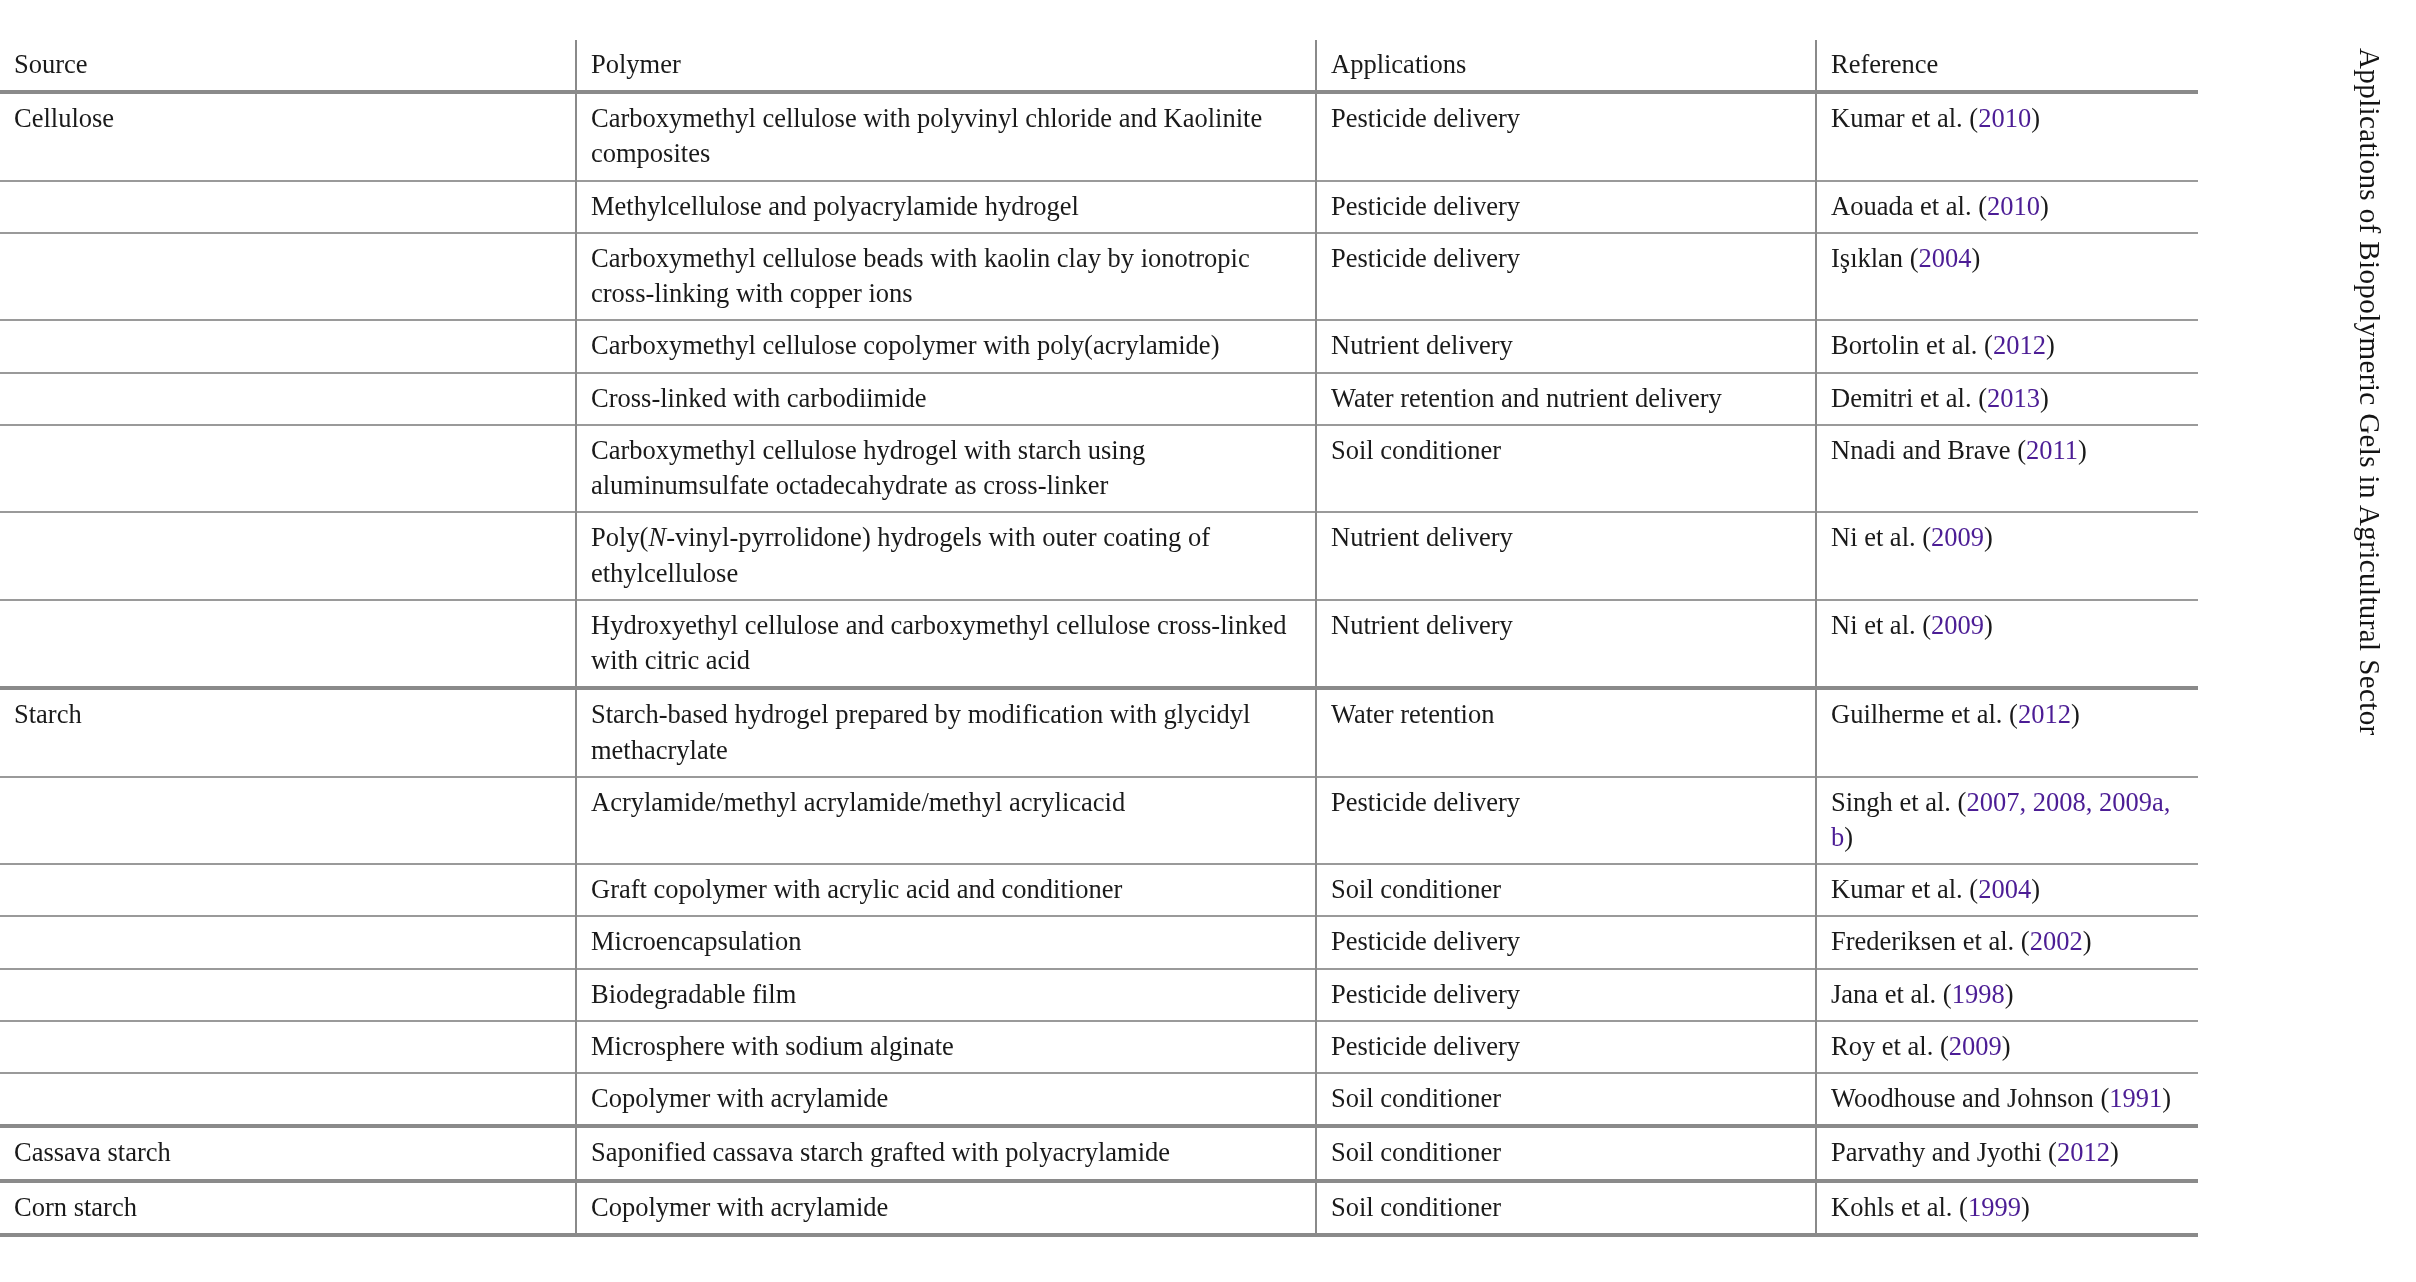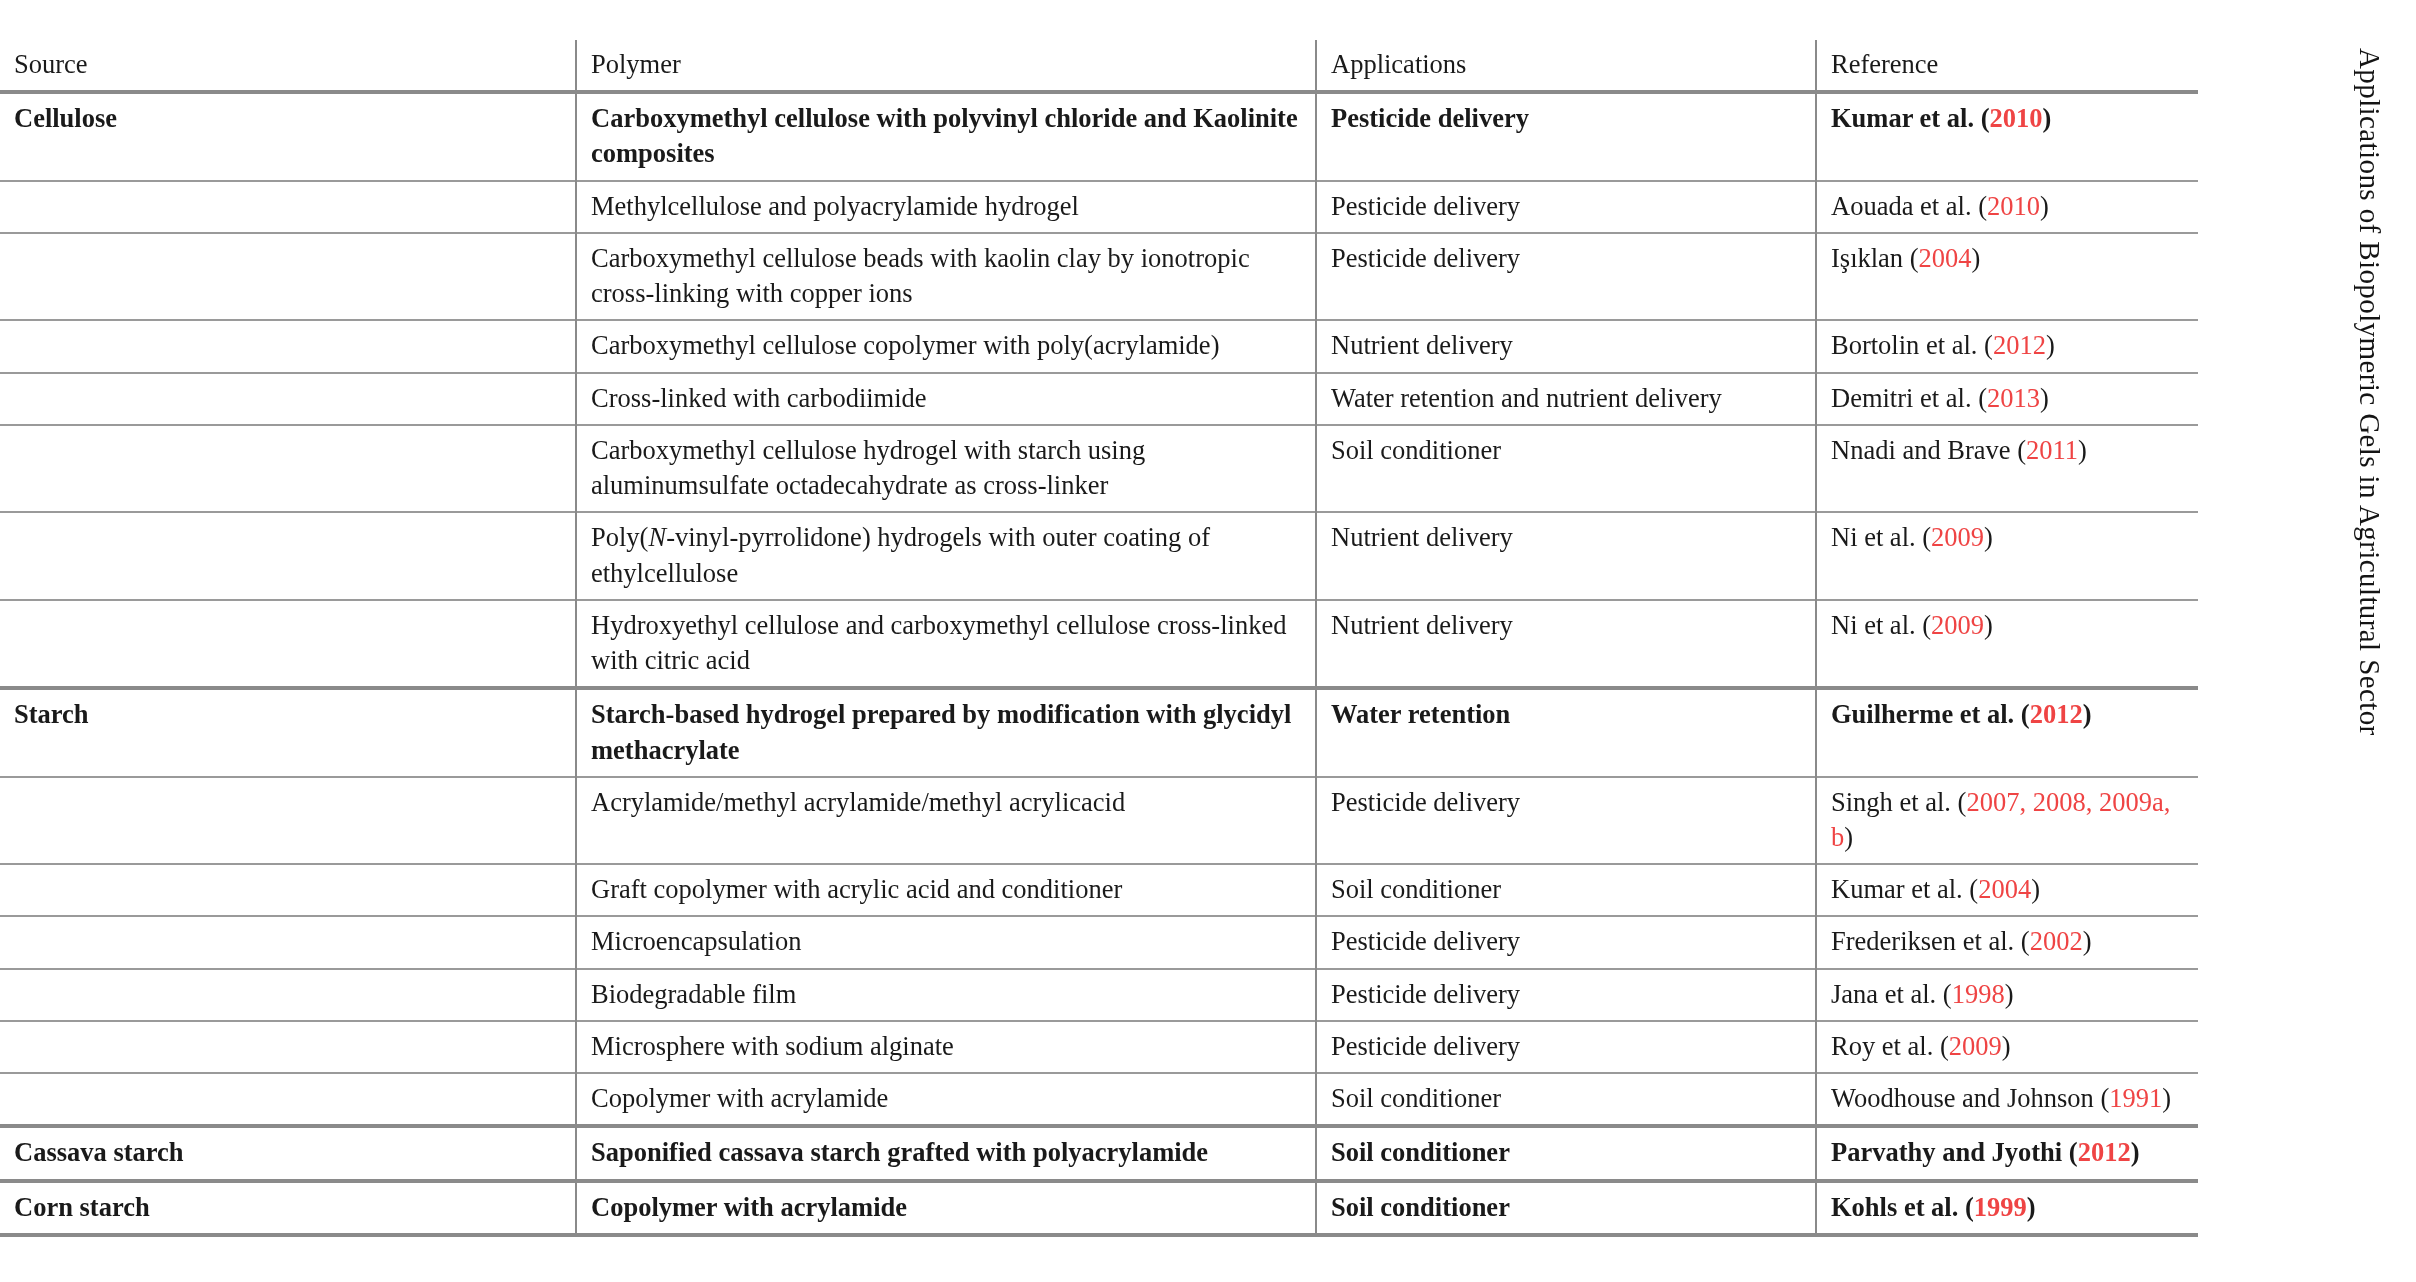--- a/index.html
+++ b/index.html
@@ -71,32 +71,31 @@
   
   tbody tr td {
     border-top: 2px solid #9a9a9a;
   }
   tbody tr:first-child td {
     border-top: none;
   }
   
   tbody tr.group-start td {
     border-top: 4px solid #8a8a8a;
-    font-weight: bold;
   }
   tbody tr.group-start:first-child td {
     border-top: none;
   }
   
   tbody tr.last-row td {
     border-bottom: 4px solid #8a8a8a;
   }
 
   .cit {
-    color: #ef4444;
+    color: #4c1d95;
   }
   .ital {
     font-style: italic;
   }
 
   
   #running-head {
     position: absolute;
     right: 14px;
     top: 0px;

